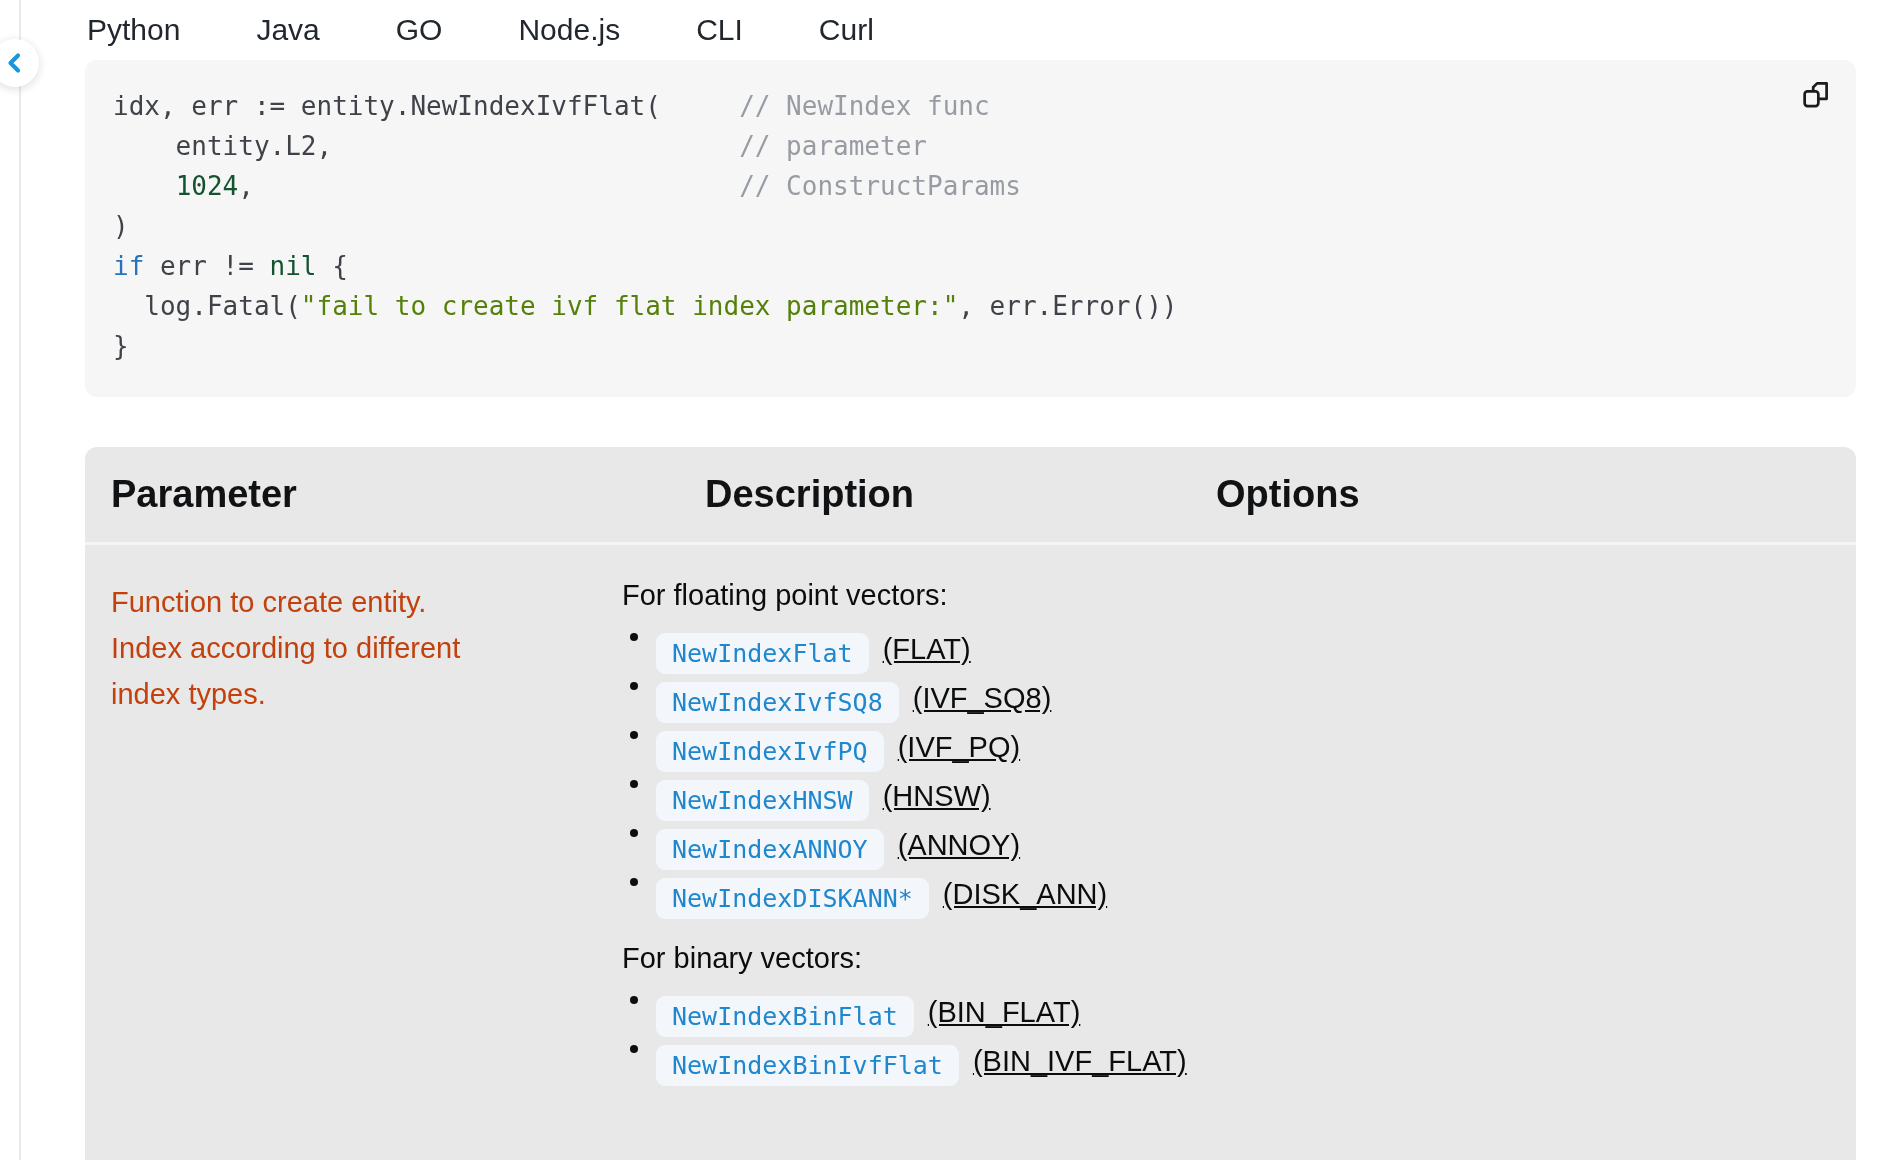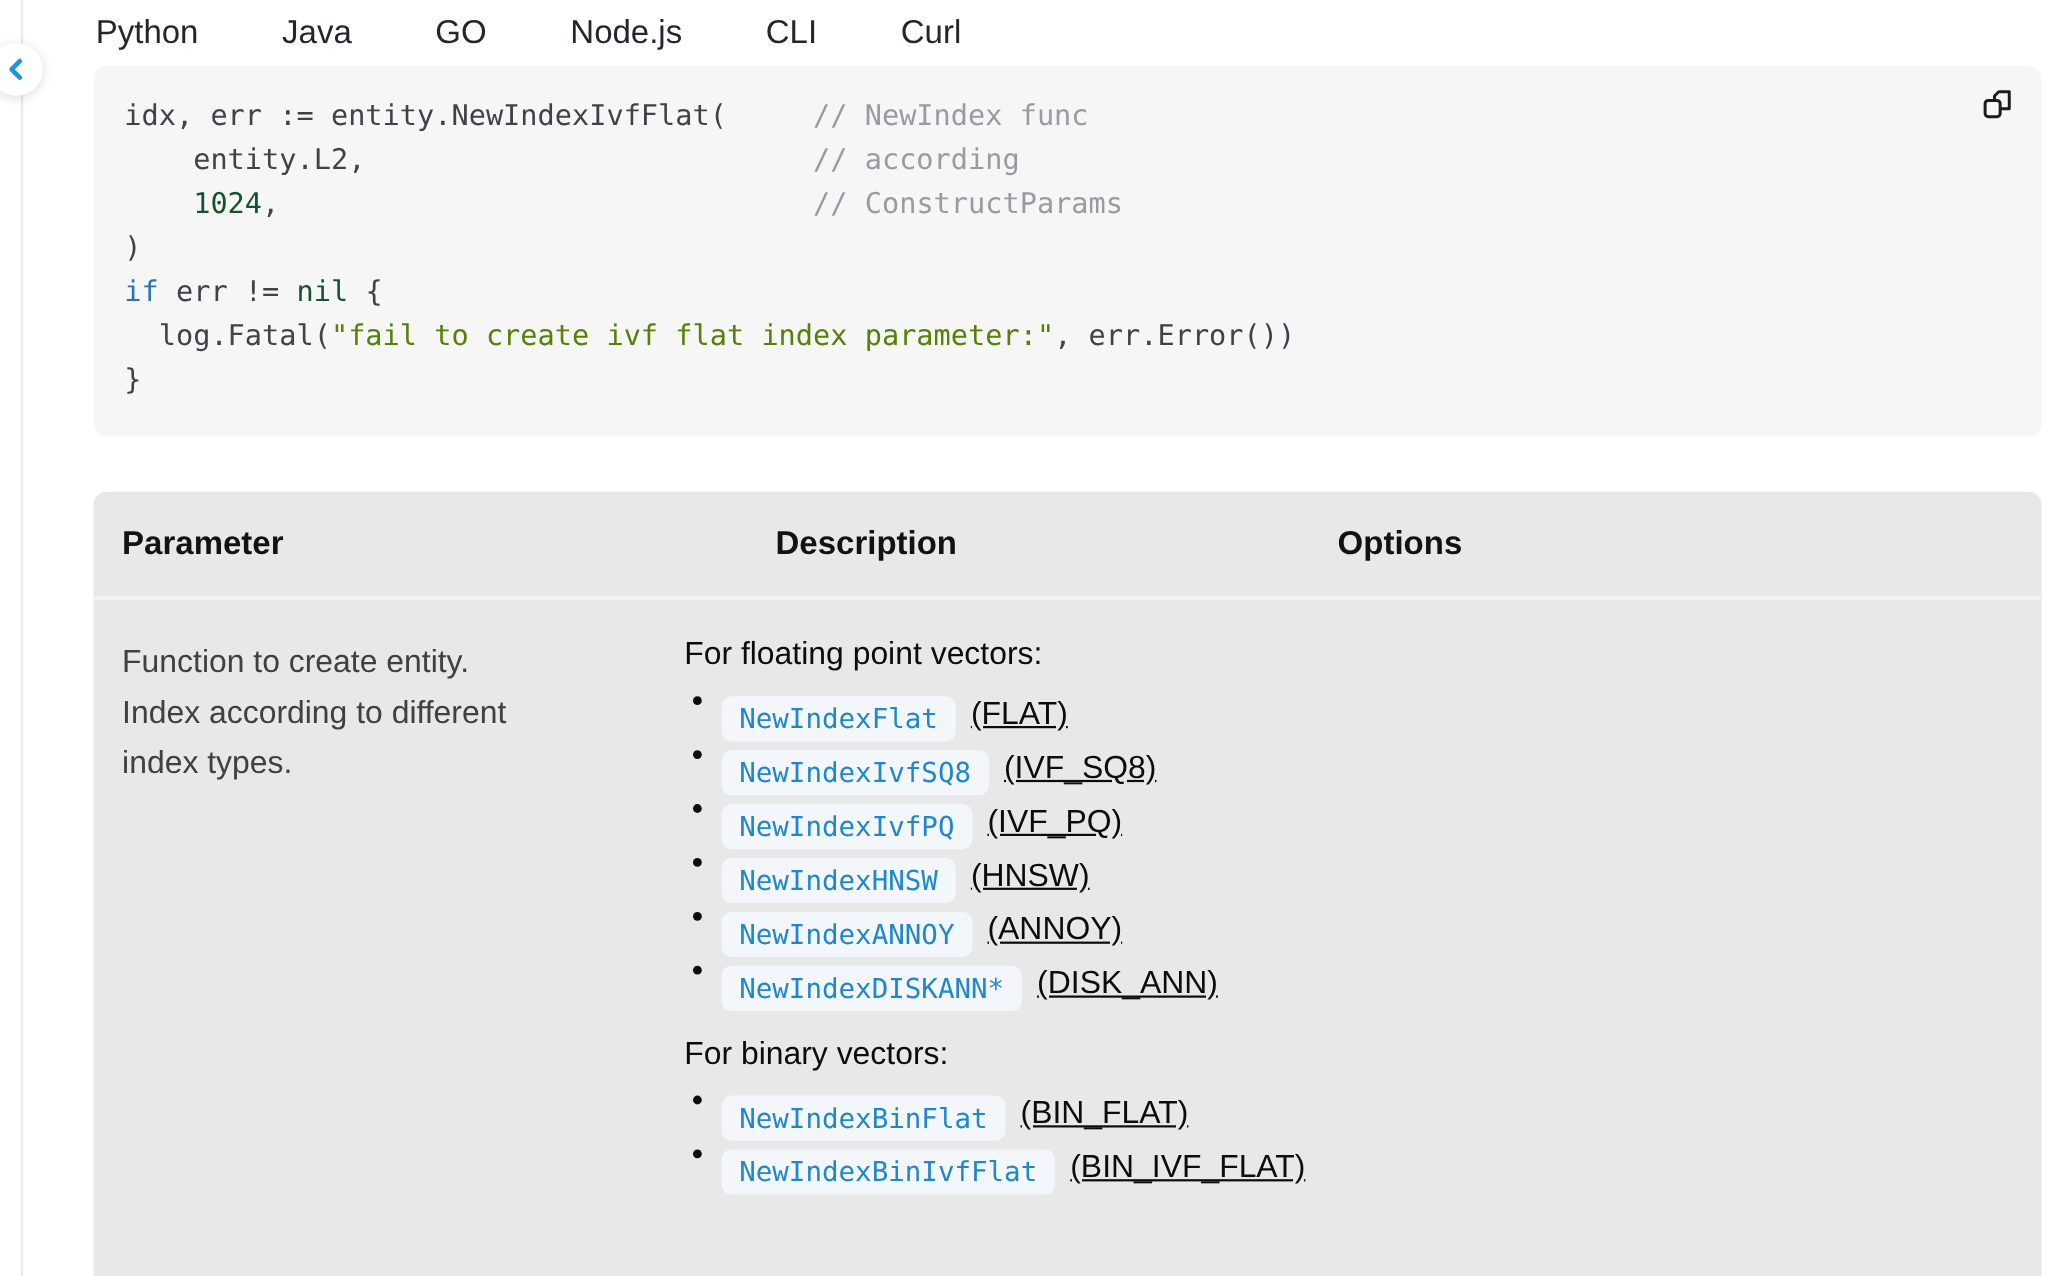--- a/index.html
+++ b/index.html
@@ -66,40 +66,40 @@
     margin-top:50px;
     background:#e8e8e8;
     border-radius:12px 12px 0 0;
     height:900px;
     overflow:hidden;
   }
   .thead {
     display:flex; align-items:center;
     height:98px; padding-left:26px;
     border-bottom:3px solid #f5f5f5;
-    font-size:30px; font-weight:700; color:#101214;
+    font-size:38px; font-weight:700; color:#101214;
   }
   .col-param { width:594px; }
   .col-desc  { width:511px; }
   .col-opt   { flex:1; }
   .trow { display:flex; padding:33px 0 0 26px; }
 
   .badge {
     display:inline-block;
     font-family:"DejaVu Sans Mono", monospace;
     font-size:25px; line-height:31px;
     color:#1e87cd;
     background:#f3f6fa;
     border-radius:9px;
     padding:5px 16px;
     white-space:nowrap;
   }
   .desc-text {
     max-width:390px;
-    font-size:29px; line-height:46px; color:#404040;
+    font-size:29px; line-height:46px; color:#c2410c;
     margin-top:1px;
   }
   .opt-heading { font-size:29px; line-height:35px; color:#0a0c0e; }
   .opt-list { list-style:none; margin-top:20px; }
   .opt-item { display:flex; align-items:flex-start; margin-bottom:8px; }
   .bullet {
     width:8px; height:8px; border-radius:50%;
     background:#0b0d10; margin:0 18px 0 8px; flex-shrink:0;
   }
   .opt-label { font-size:29px; color:#0a0c0e; margin-left:14px; white-space:nowrap;text-decoration:underline; }
@@ -124,21 +124,21 @@
       <div class="tab">Python</div>
       <div class="tab">Java</div>
       <div class="tab active">GO</div>
       <div class="tab">Node.js</div>
       <div class="tab">CLI</div>
       <div class="tab">Curl</div>
     </div>
 
   <div class="code-block">
     <pre id="code-pre"><span class="tok-plain">idx, err := entity.NewIndexIvfFlat(     </span><span class="tok-comment">// NewIndex func</span>
-<span class="tok-plain">    entity.L2,                          </span><span class="tok-comment">// according</span>
+<span class="tok-plain">    entity.L2,                          </span><span class="tok-comment">// parameter</span>
 <span class="tok-plain">    </span><span class="tok-num">1024</span><span class="tok-plain">,                               </span><span class="tok-comment">// ConstructParams</span>
 <span class="tok-plain">)</span>
 <span class="tok-kw">if</span><span class="tok-plain"> err != </span><span class="tok-num">nil</span><span class="tok-plain"> {</span>
 <span class="tok-plain">  log.Fatal(</span><span class="tok-str">"fail to create ivf flat index parameter:"</span><span class="tok-plain">, err.Error())</span>
 <span class="tok-plain">}</span>
 </pre>
     <button class="copy-btn">
       <span style="display:flex;">
         <svg width="31" height="31" viewBox="0 0 24 24" fill="none" stroke="#1c1c1e" stroke-width="2.1" stroke-linejoin="round">
           <path d="M13.2 2.6 L20.6 2.6 L20.6 14.6 L10.2 14.6 L10.2 5.6 Z"></path>

